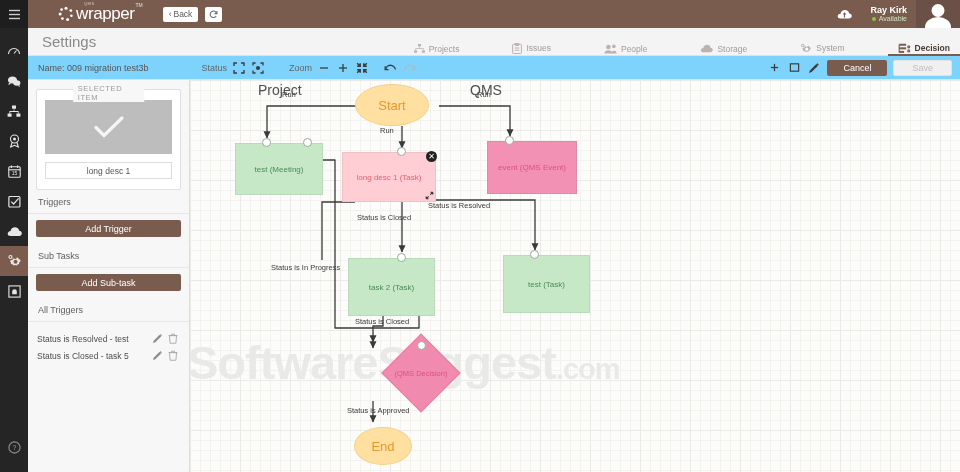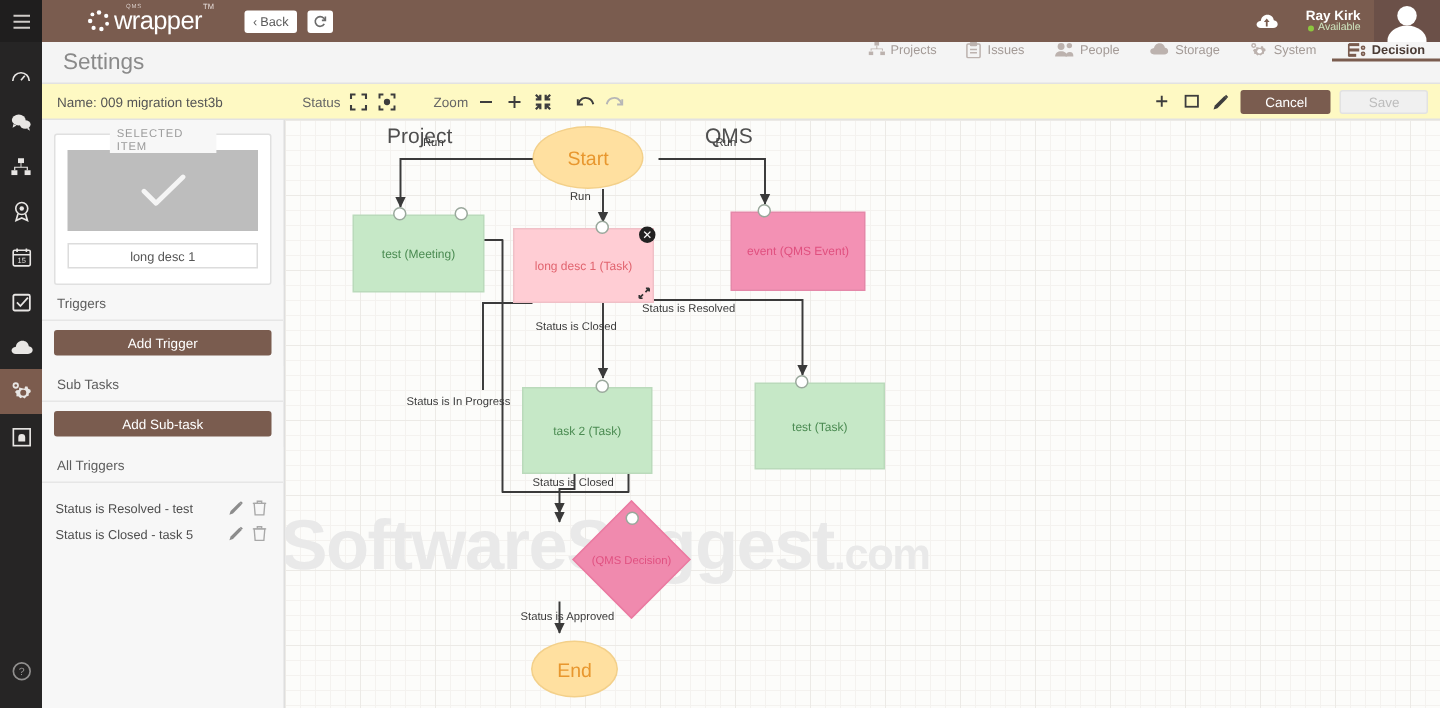--- a/index.html
+++ b/index.html
@@ -86,34 +86,34 @@
 
   
   .settingsbar {
     position: absolute; left: 28px; top: 28px; width: 932px; height: 28px;
     background: #f4f4f4; border-bottom: 1px solid #e2e2e2;
     display: flex; align-items: center;
   }
   .settings-title {
     margin-left: 14px; font-size: 15px; color: #8a8a8a; font-weight: 300;
   }
-  .navtabs { margin-left: auto; display: flex; align-items: flex-start; height: 28px; }
+  .navtabs { margin-left: auto; display: flex; align-items: flex-end; height: 28px; gap: 33px; }
   .navtab {
     display: flex; align-items: center; gap: 4px; padding: 0 10px;
     font-size: 8.5px; color: #a39a96; cursor: pointer; position: relative;
     border-bottom: 2px solid transparent;
   }
   .navtab .tico { color: #bcb2ae; display: flex; }
   .navtab.active { color: #4a3b35; font-weight: bold; border-bottom-color: #7a5c4f; }
   .navtab.active .tico { color: #7a5c4f; }
 
   
   .toolbar {
     position: absolute; left: 28px; top: 56px; width: 932px; height: 24px;
-    background: #fef9c3; border-bottom: 1px solid #e2e2e2;
+    background: #7dd3fc; border-bottom: 1px solid #e2e2e2;
     display: flex; align-items: center;
   }
   .tb-name { margin-left: 10px; font-size: 9px; color: #555; }
   .tb-group { display: flex; align-items: center; gap: 5px; }
   .tb-label { font-size: 9px; color: #666; }
   .tb-btn {
     width: 14px; height: 14px; display: flex; align-items: center; justify-content: center;
     color: #3d3d3d; cursor: pointer; background: none; border: none; padding: 0;
   }
   .tb-btn.dim { color: #b7b7b7; }

